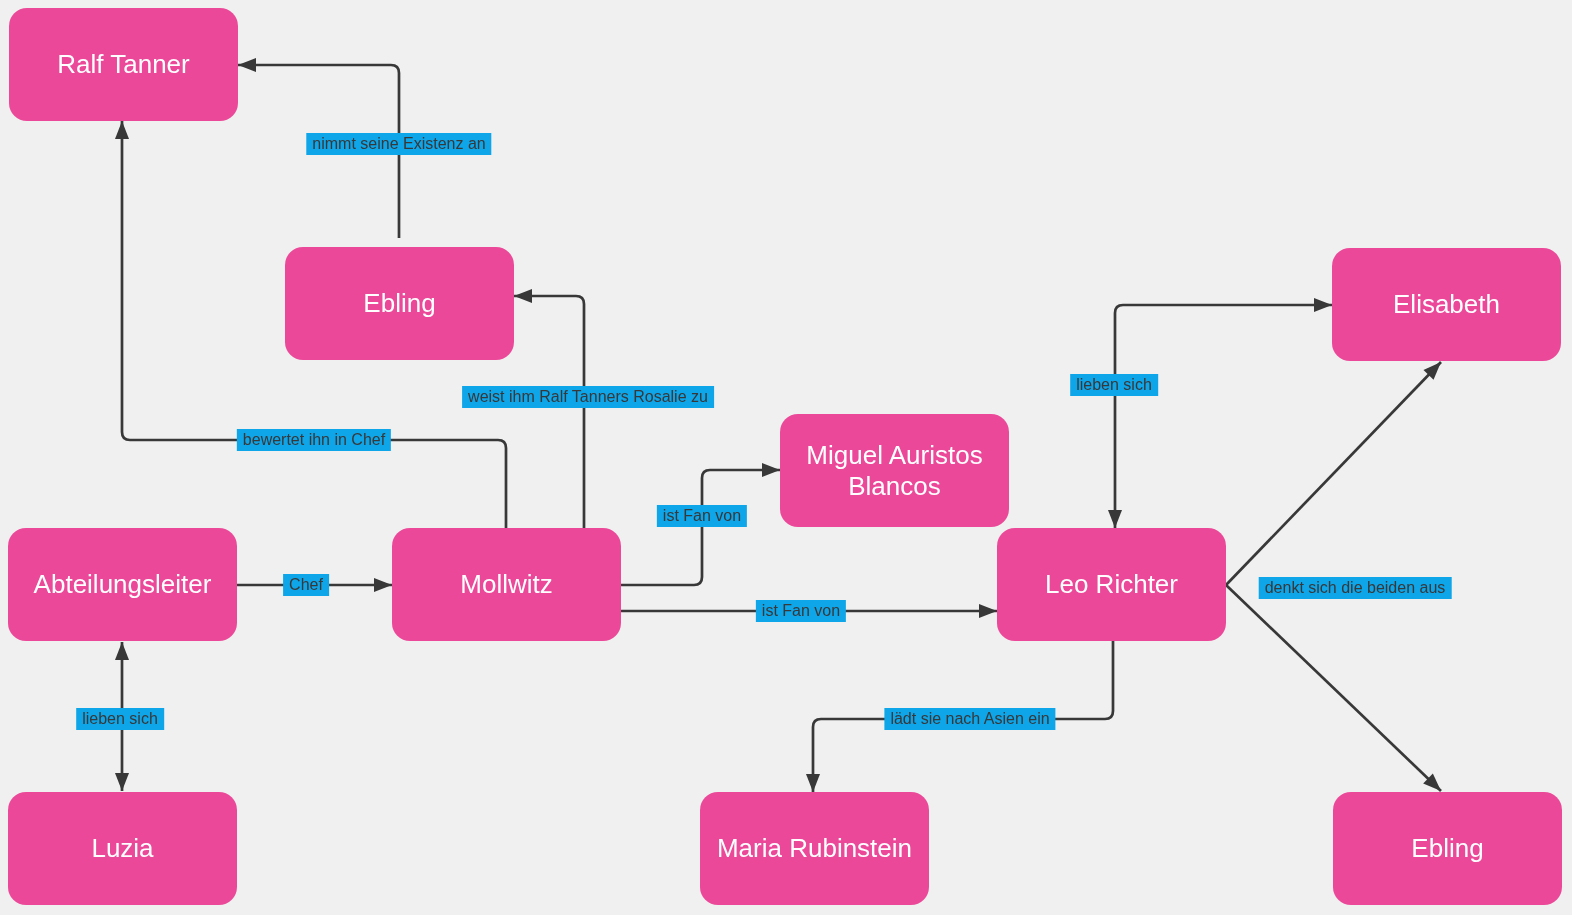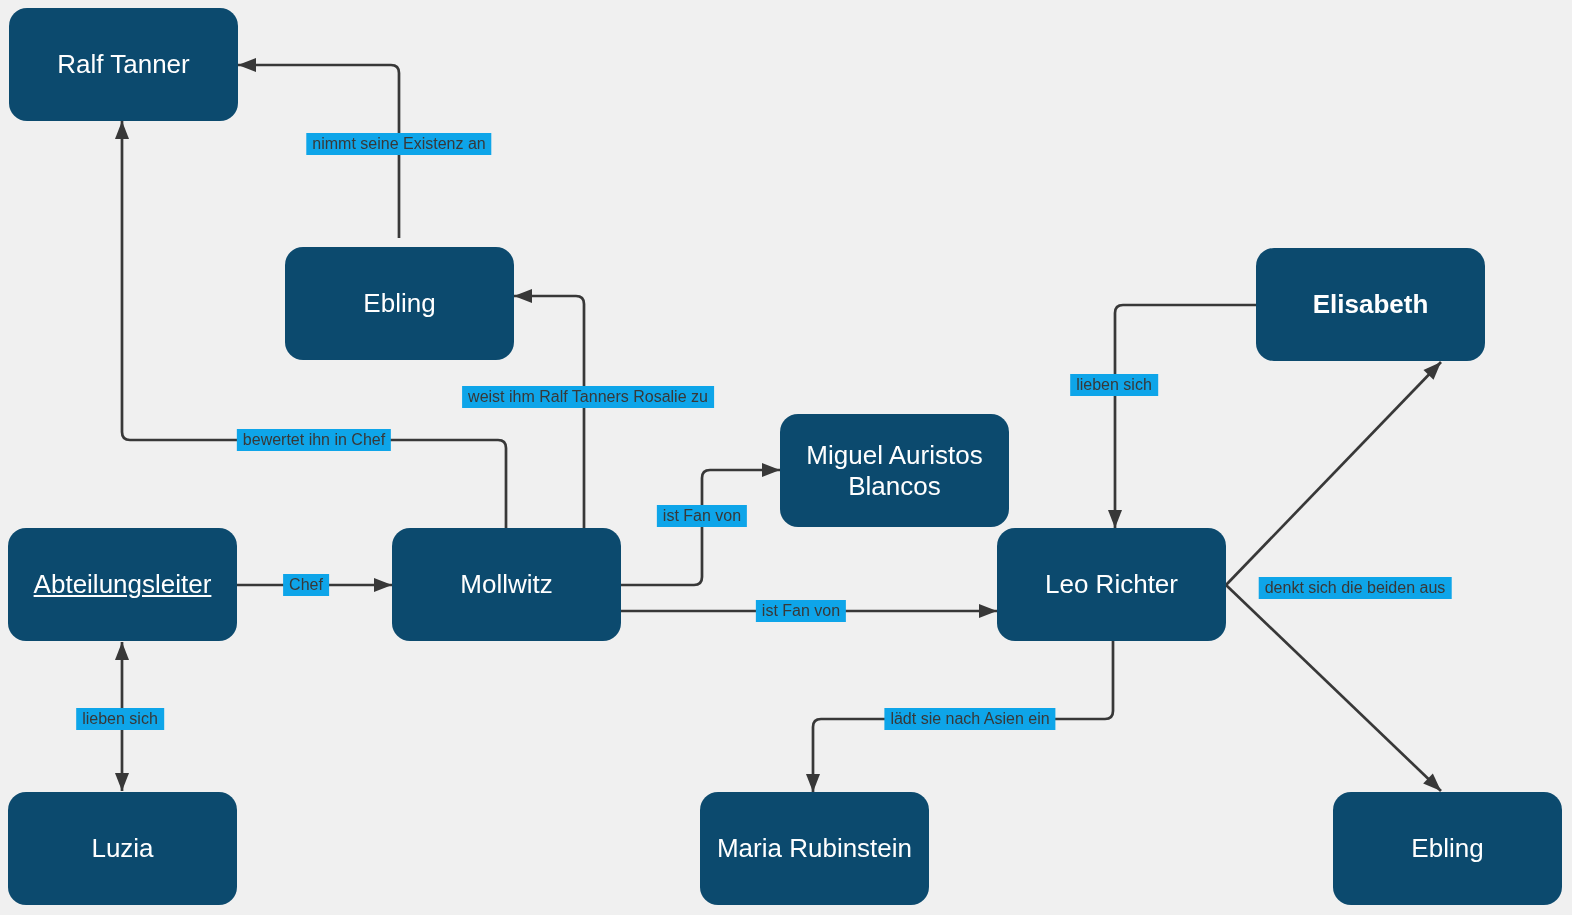--- a/index.html
+++ b/index.html
@@ -36,21 +36,21 @@
     font-size: 16px;
     line-height: 20px;
     padding: 1px 6px;
     white-space: nowrap;
   }
   .node {
     position: absolute;
     z-index: 3;
     width: 229px;
     height: 113px;
-    background: #0c4a6e;
+    background: #ec4899;
     border-radius: 18px;
     display: flex;
     align-items: center;
     justify-content: center;
     text-align: center;
     color: #ffffff;
     font-size: 26px;
     line-height: 31px;
     padding: 0 6px;
     box-sizing: border-box;
@@ -101,33 +101,33 @@
   <span class="elabel" style="left:120px; top:719px;">lieben sich</span>
   <span class="elabel" style="left:970px; top:719px;">lädt sie nach Asien ein</span>
   <span class="elabel" style="left:1355px; top:588px;">denkt sich die beiden aus</span>
 
   <div class="node" style="left:9px; top:8px;">
     <span>Ralf Tanner</span>
   </div>
   <div class="node" style="left:285px; top:238px;margin-top:9px;">
     <span>Ebling</span>
   </div>
-  <div class="node" style="left:8px; top:528px;text-decoration:underline;">
+  <div class="node" style="left:8px; top:528px;">
     <span>Abteilungsleiter</span>
   </div>
   <div class="node" style="left:780px; top:414px;">
     <span>Miguel Auristos Blancos</span>
   </div>
   <div class="node" style="left:392px; top:528px;">
     <span>Mollwitz</span>
   </div>
   <div class="node" style="left:997px; top:528px;">
     <span>Leo Richter</span>
   </div>
-  <div class="node" style="left:1256px; top:248px;font-weight:bold;">
+  <div class="node" style="left:1332px; top:248px;">
     <span>Elisabeth</span>
   </div>
   <div class="node" style="left:8px; top:792px;">
     <span>Luzia</span>
   </div>
   <div class="node" style="left:700px; top:792px;">
     <span>Maria Rubinstein</span>
   </div>
   <div class="node" style="left:1333px; top:792px;">
     <span>Ebling</span>

